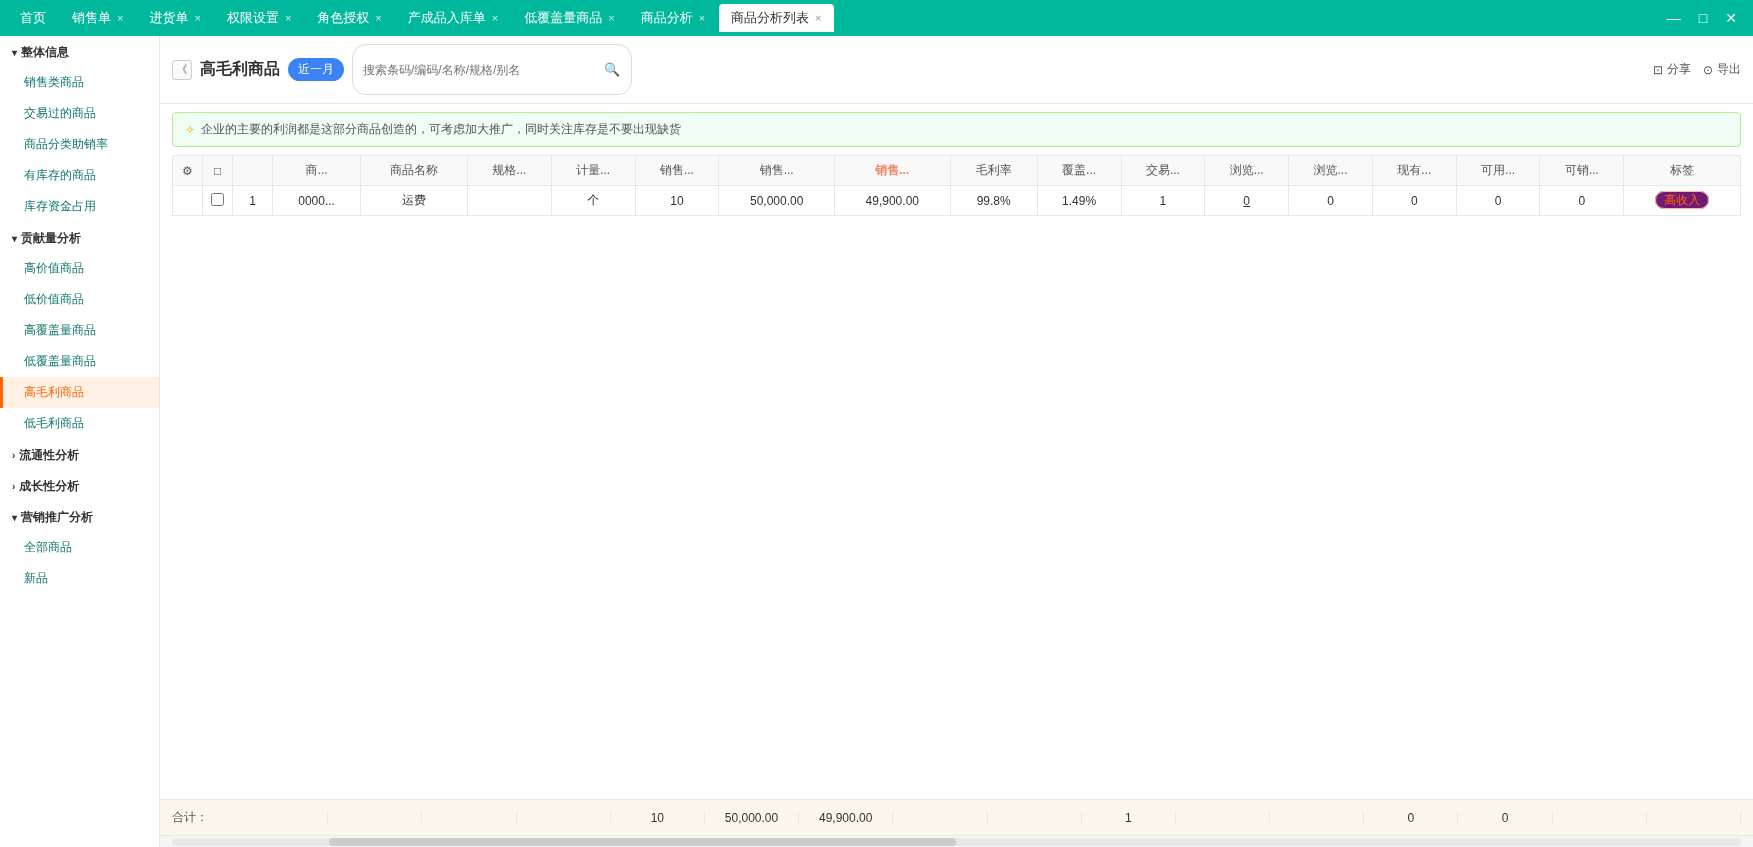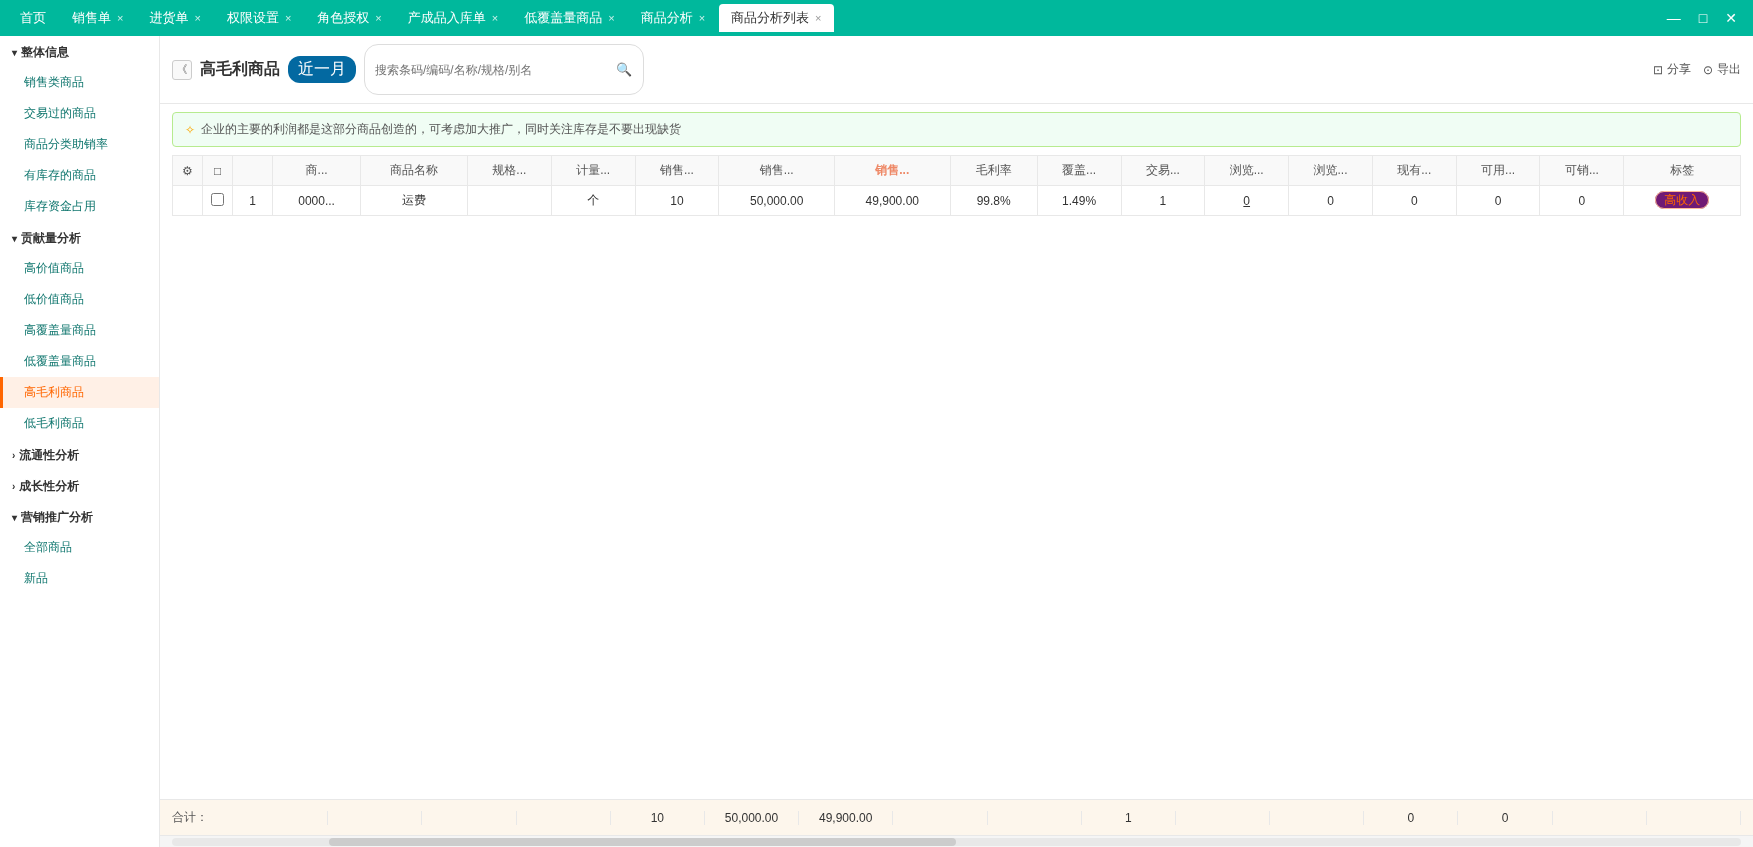--- a/index.html
+++ b/index.html
@@ -109,26 +109,26 @@
       font-size: 11px;
       color: #666;
       background: #f9f9f9;
     }
     .content-header .page-title {
       font-size: 16px;
       font-weight: bold;
       color: #333;
     }
     .content-header .date-filter {
-      background: #0369a1;
+      background: #3b82f6;
       color: #fff;
       border: none;
       padding: 3px 10px;
       border-radius: 12px;
-      font-size: 16px;
+      font-size: 12px;
       cursor: pointer;
     }
     .search-box {
       display: flex;
       align-items: center;
       border: 1px solid #ddd;
       border-radius: 14px;
       padding: 17px 10px;
       gap: 4px;
       flex: 1;

